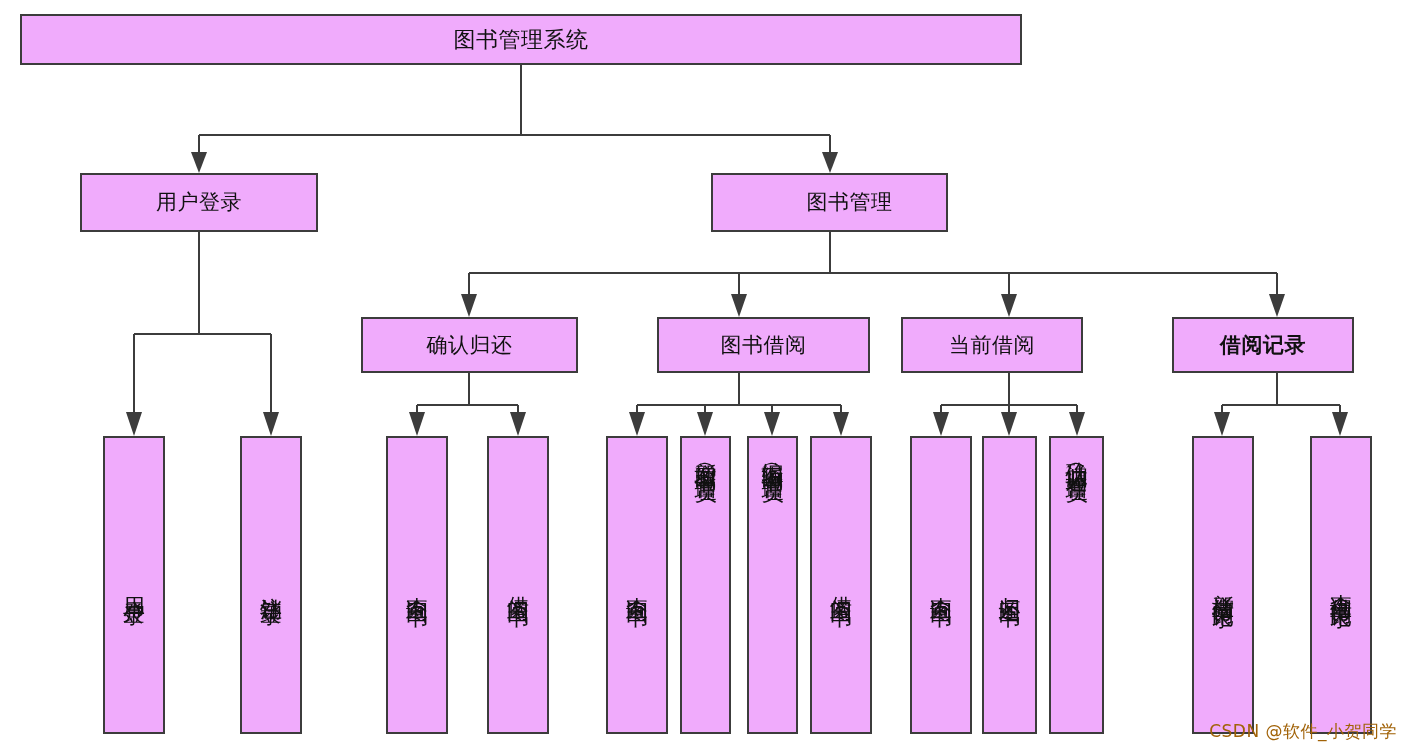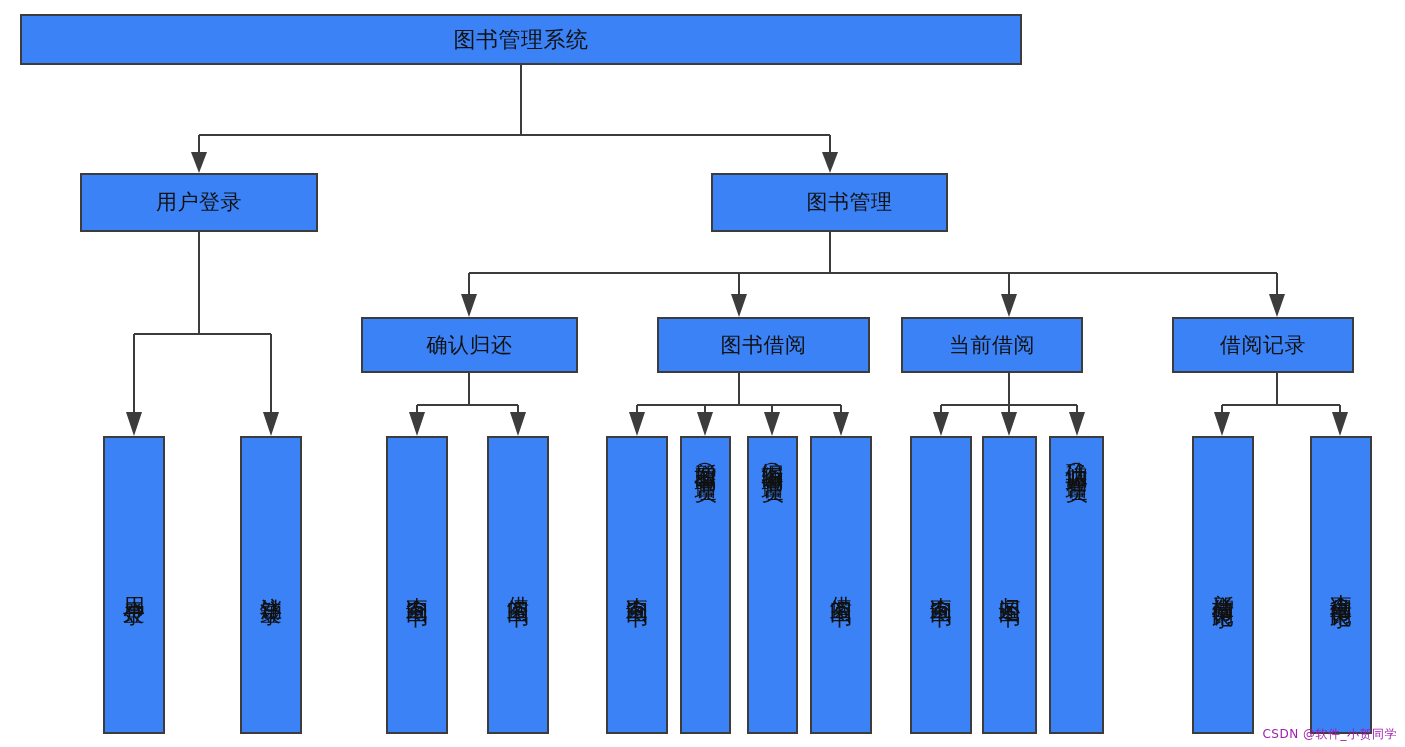--- a/index.html
+++ b/index.html
@@ -34,21 +34,21 @@
     shape-rendering: crispEdges;
   }
   #wires polygon.arrowhead {
     fill: #3c3c3c;
     stroke: none;
   }
   
   .node {
     position: absolute;
     box-sizing: border-box;
-    background: #3b82f6;
+    background: #f0abfc;
     border: 2.4px solid #3c3c3c;
     display: flex;
     align-items: center;
     justify-content: center;
     color: #111111;
   }
   .node .label {
     display: block;
     line-height: 1.06;
     letter-spacing: 0.5px;
@@ -77,22 +77,22 @@
   
   .node.leaf.centered {
     align-items: center;
     padding-top: 0;
   }
   
   #watermark {
     position: absolute;
     right: 8px;
     bottom: 4px;
-    font-size: 12px;
-    color: #a21caf;
+    font-size: 17px;
+    color: #a16207;
     letter-spacing: 0.5px;
     white-space: nowrap;
     user-select: none;
   }
 </style>
 </head>
 <body>
 
 <div id="canvas">
 
@@ -175,21 +175,21 @@
   </div>
 
   <div class="node horiz" style="left:633px; top:317px; width:213px; height:56px;margin-left:24px;">
     <span class="label">图书借阅</span>
   </div>
 
   <div class="node horiz" style="left:901px; top:317px; width:182px; height:56px;">
     <span class="label">当前借阅</span>
   </div>
 
-  <div class="node horiz" style="left:1172px; top:317px; width:182px; height:56px;">
+  <div class="node horiz" style="left:1172px; top:317px; width:182px; height:56px;font-weight:bold;">
     <span class="label">借阅记录</span>
   </div>
 
   <div class="node leaf centered" style="left:103px; top:436px; width:62px; height:298px;">
     <span class="label">用户登录</span>
   </div>
 
   <div class="node leaf centered" style="left:240px; top:436px; width:62px; height:298px;">
     <span class="label">注销登录</span>
   </div>

